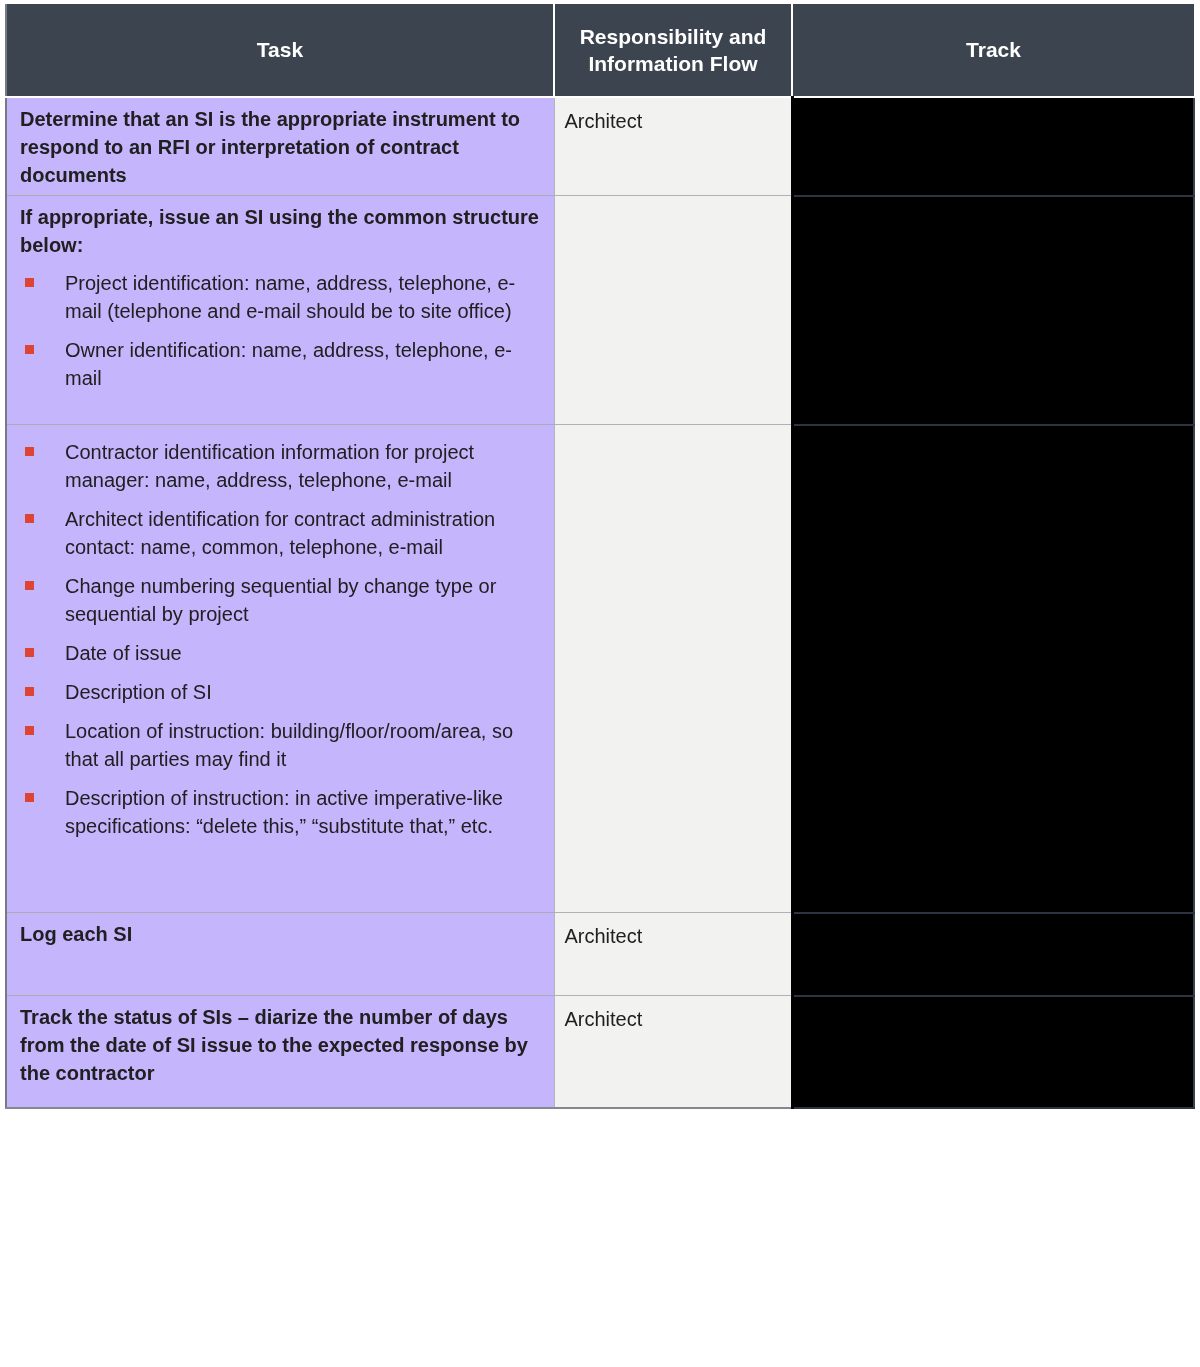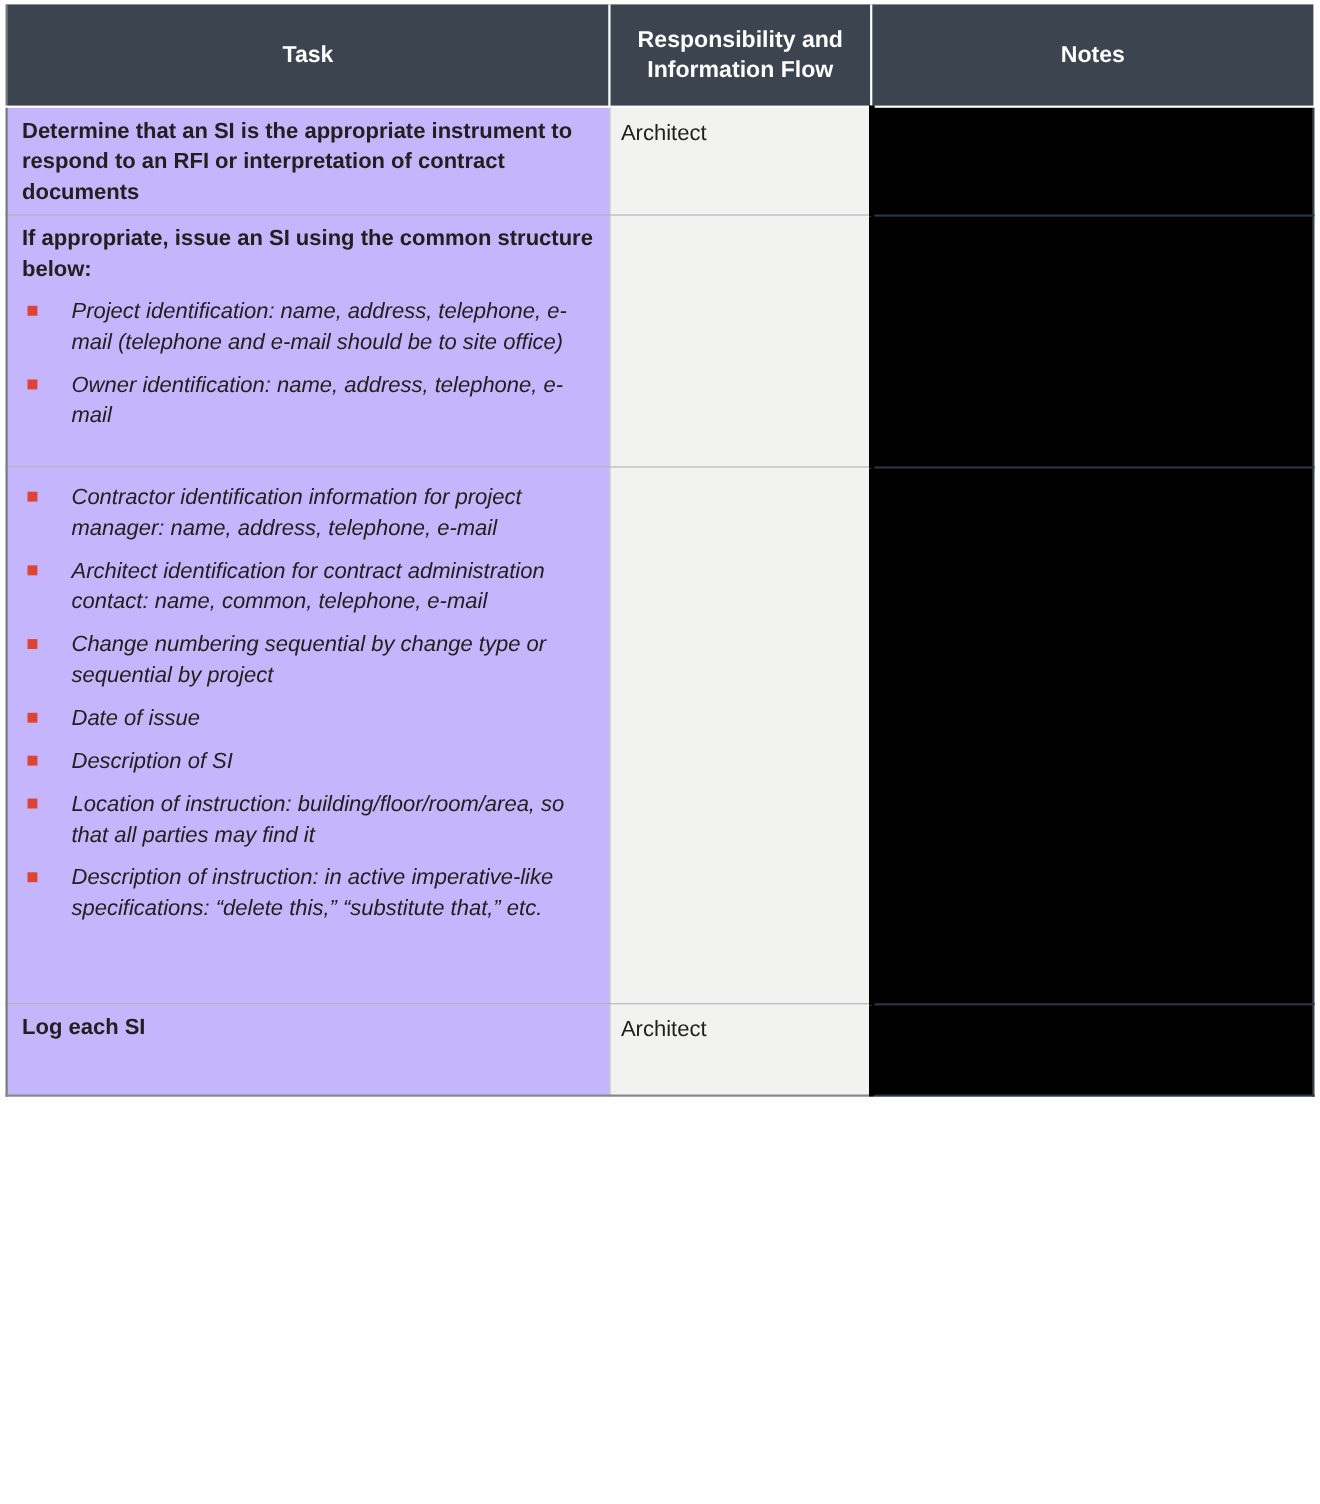--- a/index.html
+++ b/index.html
@@ -42,21 +42,21 @@
 
   tbody td{vertical-align:top;}
   td.task-cell{
     background:#c4b5fd;
     border-right:1px solid #b4b7ba;
     border-bottom:1px solid #a9adb0;
     padding:7px 8px 6px 13px;
   }
   td.resp-cell{
     background:var(--responsibility-bg);
-    border-right:5px solid #000000;
+    border-right:3px solid #000000;
     border-bottom:1px solid #aeb2b5;
     padding:9px 10px;
     font-size:20px;
     line-height:1.4;
   }
   td.notes-cell{
     background:var(--notes-redaction);
     border-bottom:2px solid #2b3440;
     border-right:2px solid #39424d;
   }
@@ -66,21 +66,20 @@
   .task-heading{
     font-weight:bold;
     font-size:20px;
     line-height:1.4;
     color:var(--body-text);
   }
   ul.task-bullets{
     list-style:none;
     margin:10px 0 0 0;
     padding:0;
-    font-style:italic;
   }
   ul.task-bullets.no-heading{margin-top:4px;}
   ul.task-bullets li{
     position:relative;
     padding-left:45px;
     margin-top:11px;
     font-size:20px;
     line-height:1.4;
     color:var(--body-text);
   }
@@ -103,21 +102,21 @@
   <table class="si-table">
     <colgroup>
       <col class="col-task">
       <col class="col-resp">
       <col class="col-notes">
     </colgroup>
     <thead>
       <tr id="header-row">
           <th>Task</th>
           <th>Responsibility and Information Flow</th>
-          <th>Notes</th>
+          <th>Track</th>
         </tr>
     </thead>
     <tbody id="table-body">
         <tr style="height: 96px;">
           <td class="task-cell">
             <div class="task-heading">Determine that an SI is the appropriate instrument to respond to an RFI or interpretation of contract documents</div>
           </td>
           <td class="resp-cell"><span>Architect</span></td>
           <td class="notes-cell"></td>
         </tr>
@@ -147,15 +146,22 @@
           <td class="resp-cell"></td>
           <td class="notes-cell"></td>
         </tr>
         <tr style="height: 83px; border-radius: 17px;">
           <td class="task-cell">
             <div class="task-heading">Log each SI</div>
           </td>
           <td class="resp-cell"><span>Architect</span></td>
           <td class="notes-cell"></td>
         </tr>
+        <tr style="height: 112px;">
+          <td class="task-cell">
+            <div class="task-heading">Track the status of SIs – diarize the number of days from the date of SI issue to the expected response by the contractor</div>
+          </td>
+          <td class="resp-cell"><span>Architect</span></td>
+          <td class="notes-cell"></td>
+        </tr>
       </tbody>
   </table>
 </div>
 
 </body></html>

